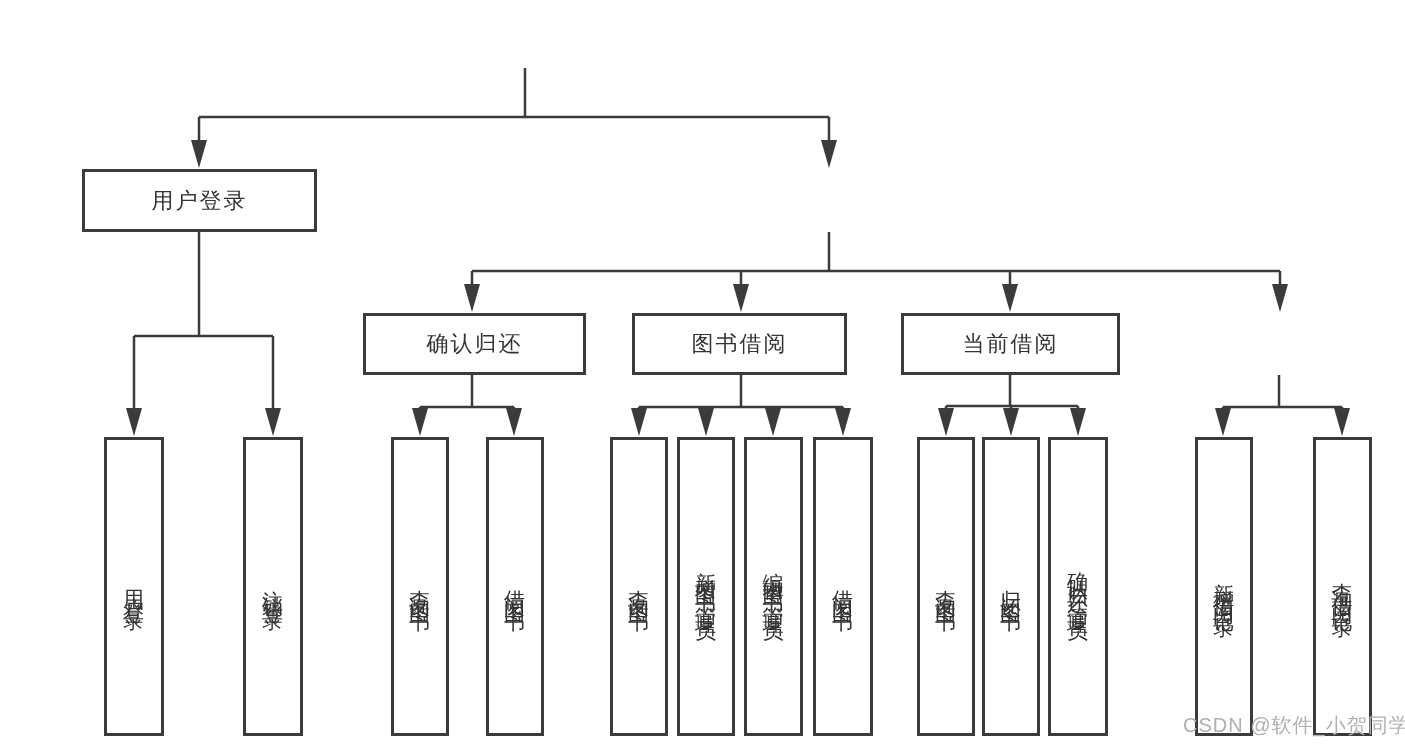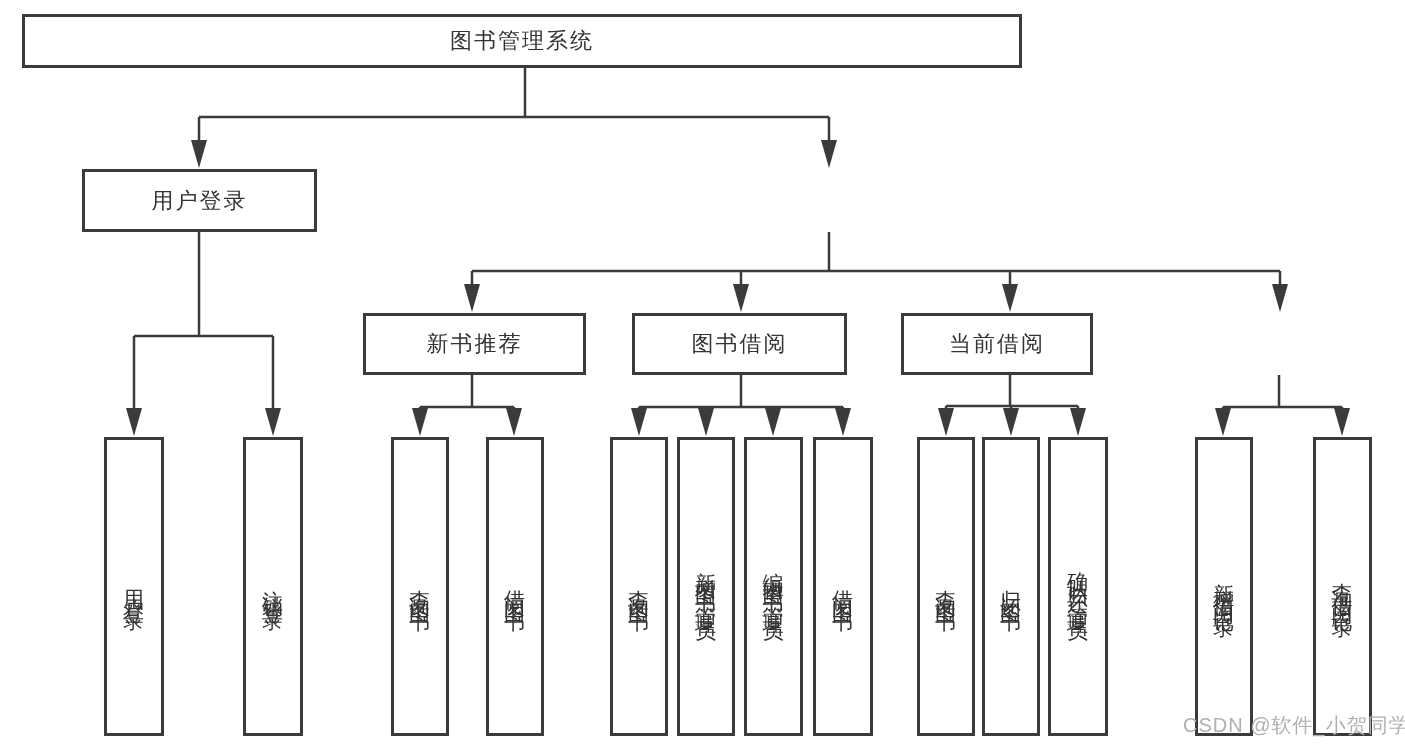--- a/index.html
+++ b/index.html
@@ -90,27 +90,26 @@
       <polygon points="765,408 781,408 773,436"></polygon>
       <polygon points="835,408 851,408 843,436"></polygon>
       <polygon points="938,408 954,408 946,436"></polygon>
       <polygon points="1003,408 1019,408 1011,436"></polygon>
       <polygon points="1070,408 1086,408 1078,436"></polygon>
       <polygon points="1215,408 1231,408 1223,436"></polygon>
       <polygon points="1334,408 1350,408 1342,436"></polygon>
     </g>
   </svg>
 
-  <div class="node" style="left:22px; top:14px; width:1000px; height:54px; border-width:3px;">图书管理系统</div>
 
   <div class="node" style="left:82px; top:169px; width:235px; height:63px;">用户登录</div>
 
-  <div class="node" style="left:363px; top:313px; width:223px; height:62px;">新书推荐</div>
+  <div class="node" style="left:363px; top:313px; width:223px; height:62px;">确认归还</div>
   <div class="node" style="left:632px; top:313px; width:215px; height:62px;">图书借阅</div>
-  <div class="node" style="left:901px; top:313px; width:192px; height:62px;">当前借阅</div>
+  <div class="node" style="left:901px; top:313px; width:219px; height:62px;">当前借阅</div>
 
   <div class="vnode" style="left:104px; top:437px; width:60px; height:299px;">
     <span>用户登录</span>
   </div>
   <div class="vnode" style="left:243px; top:437px; width:60px; height:299px;">
     <span>注销登录</span>
   </div>
 
   <div class="vnode" style="left:391px; top:437px; width:58px; height:299px;">
     <span>查询图书</span>

